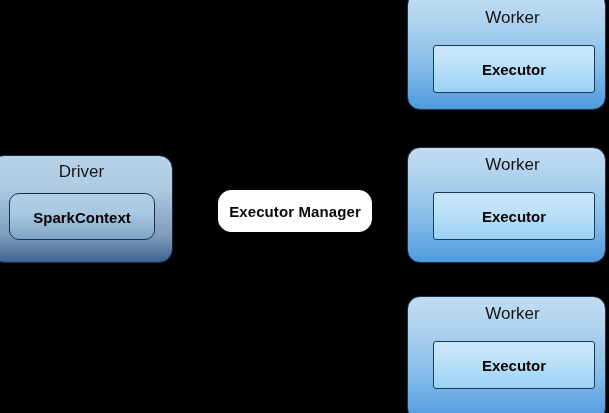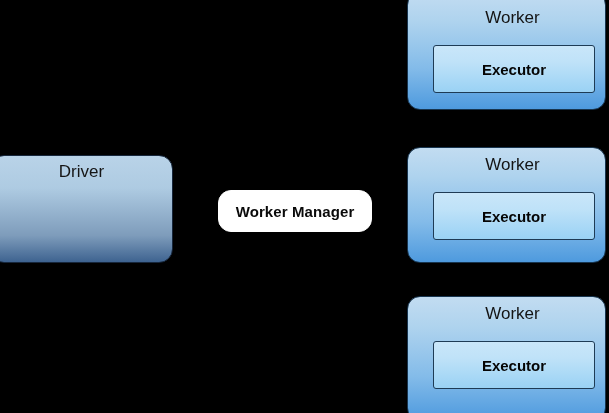--- a/index.html
+++ b/index.html
@@ -110,24 +110,27 @@
     letter-spacing: 0.1px;
   }
 </style>
 </head>
 <body>
 
 <div id="canvas">
 
   <div class="node driver-box" style="left:-10px; top:155px; width:183px; height:108px;">
     <div class="driver-label">Driver</div>
+    <div class="node sparkcontext-box" style="left:18px; top:37px; width:146px; height:47px;">
+      <div class="sparkcontext-label">SparkContext</div>
+    </div>
   </div>
 
   <div class="node cluster-manager-box" style="left:218px; top:190px; width:154px; height:42px;">
-    <div class="cluster-manager-label">Worker Manager</div>
+    <div class="cluster-manager-label">Executor Manager</div>
   </div>
 
   <div class="node worker-box" style="left:407px; top:-8px; width:199px; height:118px;">
     <div class="worker-label" style="top:14px;">Worker</div>
     <div class="node executor-box" style="left:25px; top:52px; width:162px; height:48px;">
       <div class="executor-label">Executor</div>
     </div>
   </div>
 
   <div class="node worker-box" style="left:407px; top:147px; width:199px; height:116px;">

